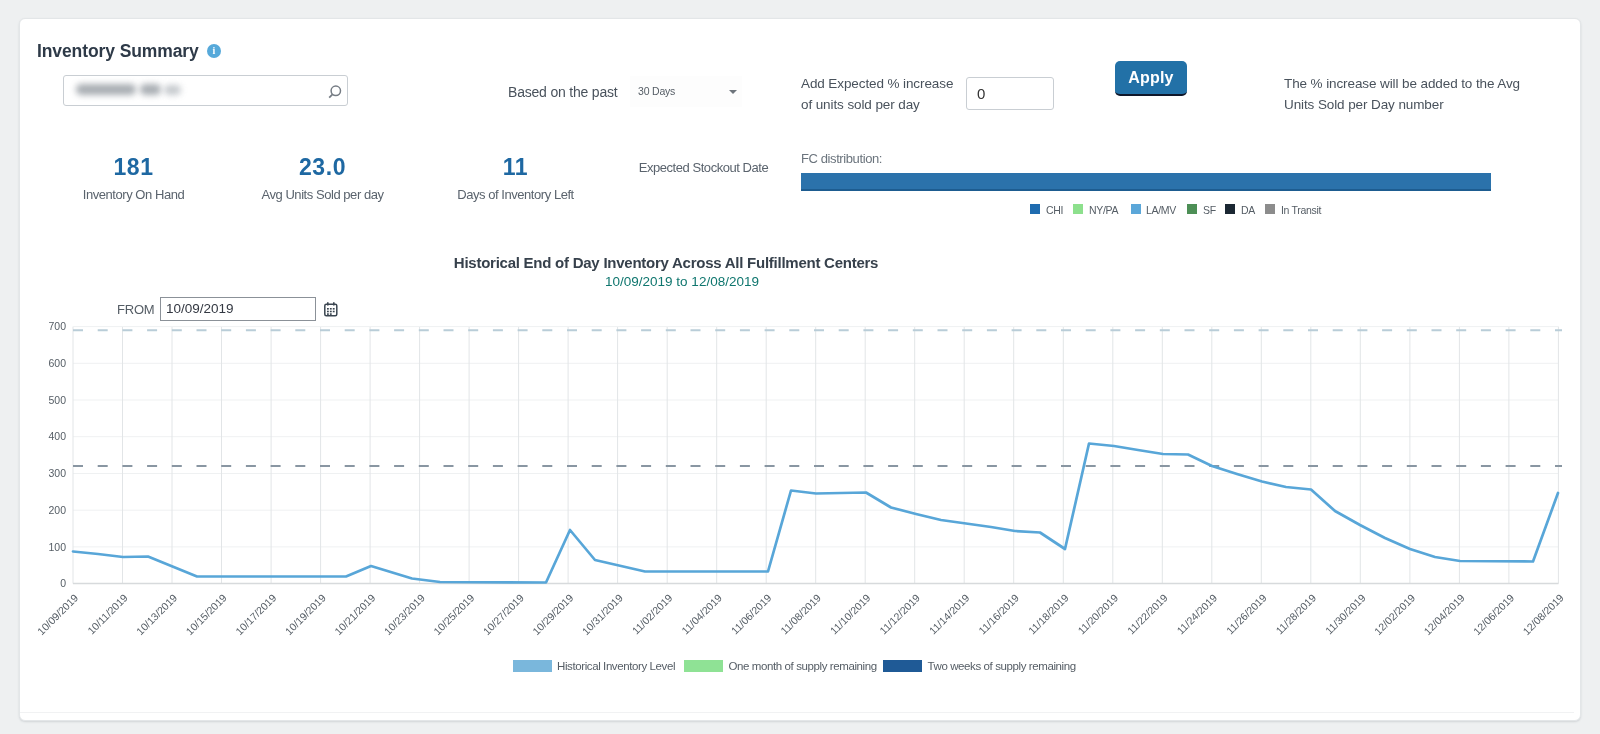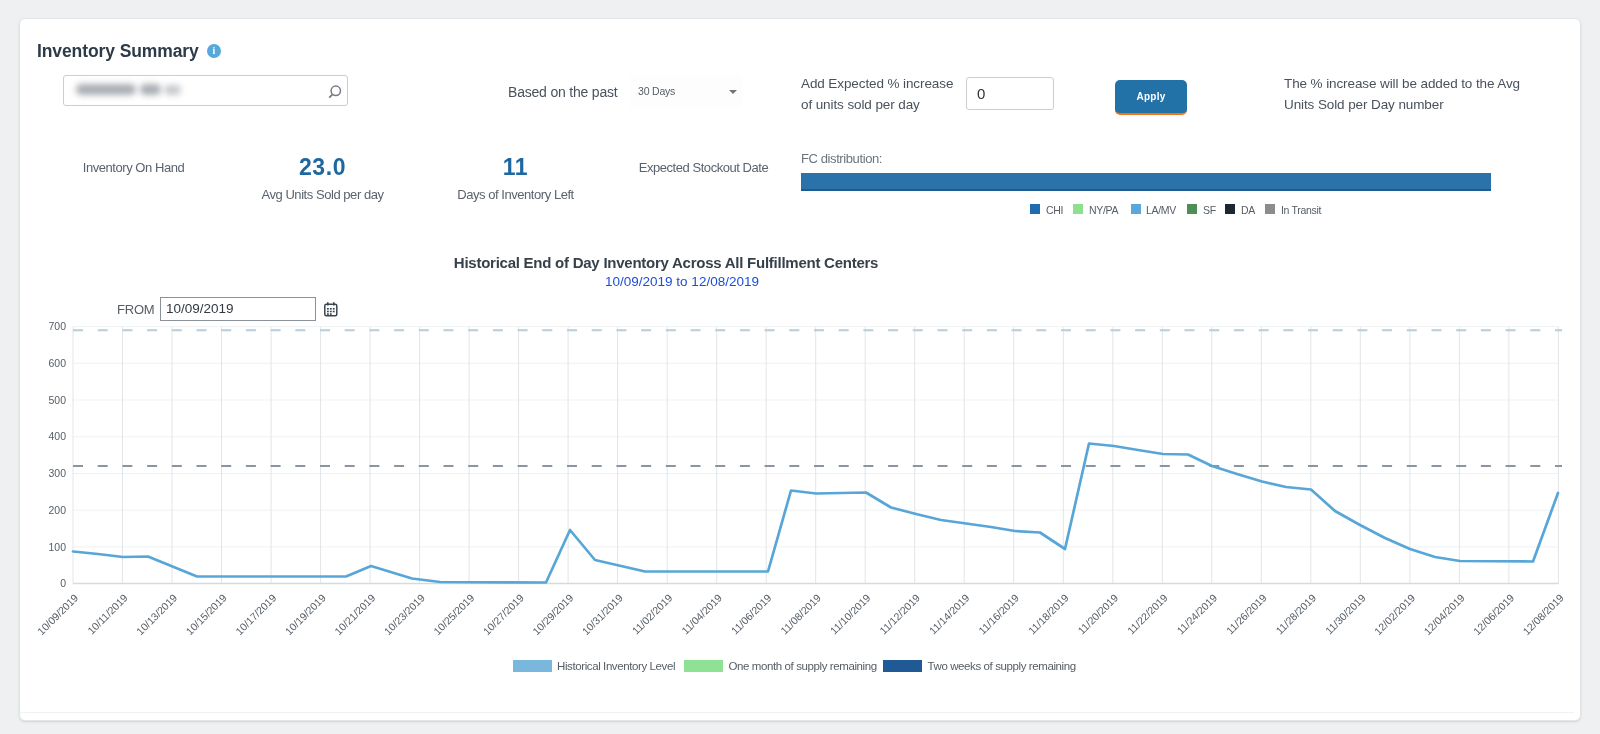--- a/index.html
+++ b/index.html
@@ -12,31 +12,31 @@
   .blur1 { left:12px; top:8px; width:60px; height:11px; background:#9aa0a6; border-radius:5px; filter:blur(3px); opacity:.85; }
   .blur1b { left:76px; top:8px; width:21px; height:11px; background:#9aa0a6; border-radius:5px; filter:blur(3px); opacity:.85; }
   .blur2 { left:100px; top:9px; width:17px; height:10px; background:#b7bcc1; border-radius:5px; filter:blur(3px); opacity:.8; }
   .mag { left:262px; top:7px; }
   .lbl-past { left:508px; top:84px; font-size:14px; color:#49525c; letter-spacing:-0.2px; }
   .sel { left:630px; top:76px; width:112px; height:31px; background:#fdfdfd; }
   .sel-txt { left:8px; top:9px; font-size:10.5px; color:#555d65; letter-spacing:-0.2px; }
   .caret { left:99px; top:13.5px; width:0; height:0; border-left:4px solid transparent; border-right:4px solid transparent; border-top:4.5px solid #6e757c; }
   .add-lines { left:801px; top:73px; font-size:13.5px; color:#49525c; line-height:21px; letter-spacing:-0.1px; }
   .num-input { left:966px; top:77px; width:88px; height:33px; border:1px solid #c9ced3; border-radius:3px; background:#fff; font-size:15px; color:#333; line-height:31px; padding-left:10px; }
-  .apply { left:1115px; top:80px; width:72px; height:35px; background:#2271a7; border-radius:5px; border-bottom:2px solid #f97316; color:#fff; font-size:10px; font-weight:bold; text-align:center; line-height:33px; letter-spacing:0.2px; }
+  .apply { left:1115px; top:61px; width:72px; height:35px; background:#2271a7; border-radius:5px; border-bottom:2px solid #0f172a; color:#fff; font-size:16px; font-weight:bold; text-align:center; line-height:33px; letter-spacing:0.2px; }
   .helper { left:1284px; top:73px; font-size:13.5px; color:#49525c; line-height:21px; letter-spacing:-0.1px; }
   .stat { width:240px; text-align:center; }
   .stat .v { font-size:23px; font-weight:bold; color:#1e68a2; letter-spacing:0.6px; }
   .stat .l { font-size:13px; color:#5a636d; margin-top:6px; letter-spacing:-0.45px; }
   .fc-label { left:801px; top:151px; font-size:13px; color:#6b747d; letter-spacing:-0.4px; }
   .fc-bar { left:801px; top:173px; width:690px; height:18px; background:#2b72ab; border-bottom:2px solid #1d5c90; }
   .fcl { top:203.5px; font-size:10.5px; color:#555d65; letter-spacing:-0.3px; }
   .fcsq { top:204px; width:9.5px; height:9.5px; }
   .ch-title { left:0; top:254px; width:1332px; text-align:center; font-size:15px; font-weight:bold; color:#37414c; letter-spacing:-0.25px; }
-  .ch-sub { left:0; top:274px; width:1364px; text-align:center; font-size:13.5px; color:#1d4ed8; }
+  .ch-sub { left:0; top:274px; width:1364px; text-align:center; font-size:13.5px; color:#0f766e; }
   .from-lbl { left:117px; top:302px; font-size:13px; color:#555d65; letter-spacing:-0.2px; }
   .from-input { left:160px; top:297px; width:156px; height:24px; border:1px solid #8b9198; background:#fff; font-size:13.5px; color:#333842; line-height:22px; padding-left:5px; }
   .leg-sw { top:660px; width:39px; height:11.5px; }
   .leg-t { top:660px; font-size:11.5px; color:#555d65; letter-spacing:-0.4px; }
   .sep { left:19.5px; top:712px; width:1554px; height:1px; background:#f1f2f3; }
 </style>
 </head>
 <body>
 <div class="card"></div>
 <div class="abs title">Inventory Summary</div>
@@ -54,20 +54,21 @@
 <div class="abs sel">
   <div class="abs sel-txt">30 Days</div>
   <div class="abs caret"></div>
 </div>
 <div class="abs add-lines">Add Expected % increase<br>of units sold per day</div>
 <div class="abs num-input">0</div>
 <div class="abs apply">Apply</div>
 <div class="abs helper">The % increase will be added to the Avg<br>Units Sold per Day number</div>
 
 <div class="abs stat" style="left:13.5px; top:154px;">
+    <div class="v">181</div>
     <div class="l">Inventory On Hand</div>
   </div>
 <div class="abs stat" style="left:202.5px; top:154px;">
     <div class="v">23.0</div>
     <div class="l">Avg Units Sold per day</div>
   </div>
 <div class="abs stat" style="left:395.5px; top:154px;">
     <div class="v">11</div>
     <div class="l">Days of Inventory Left</div>
   </div>

